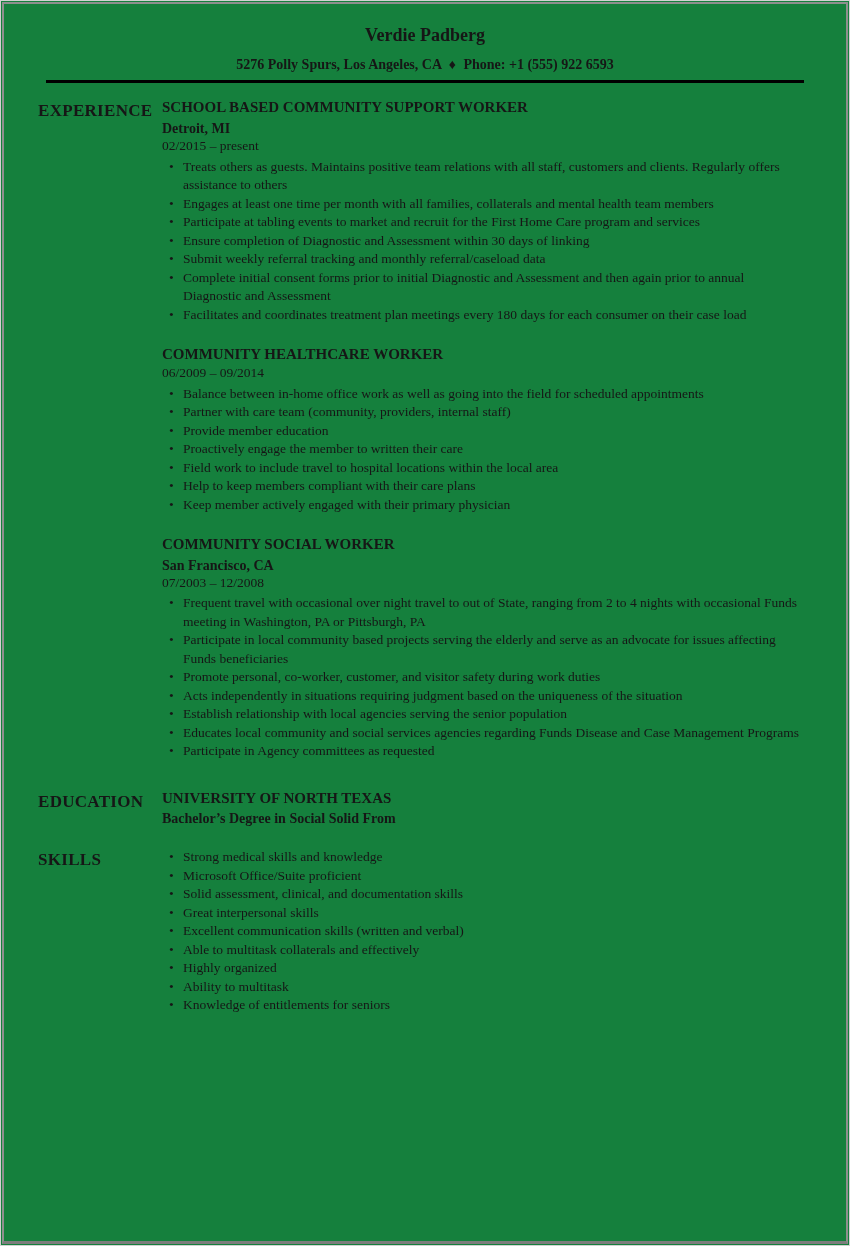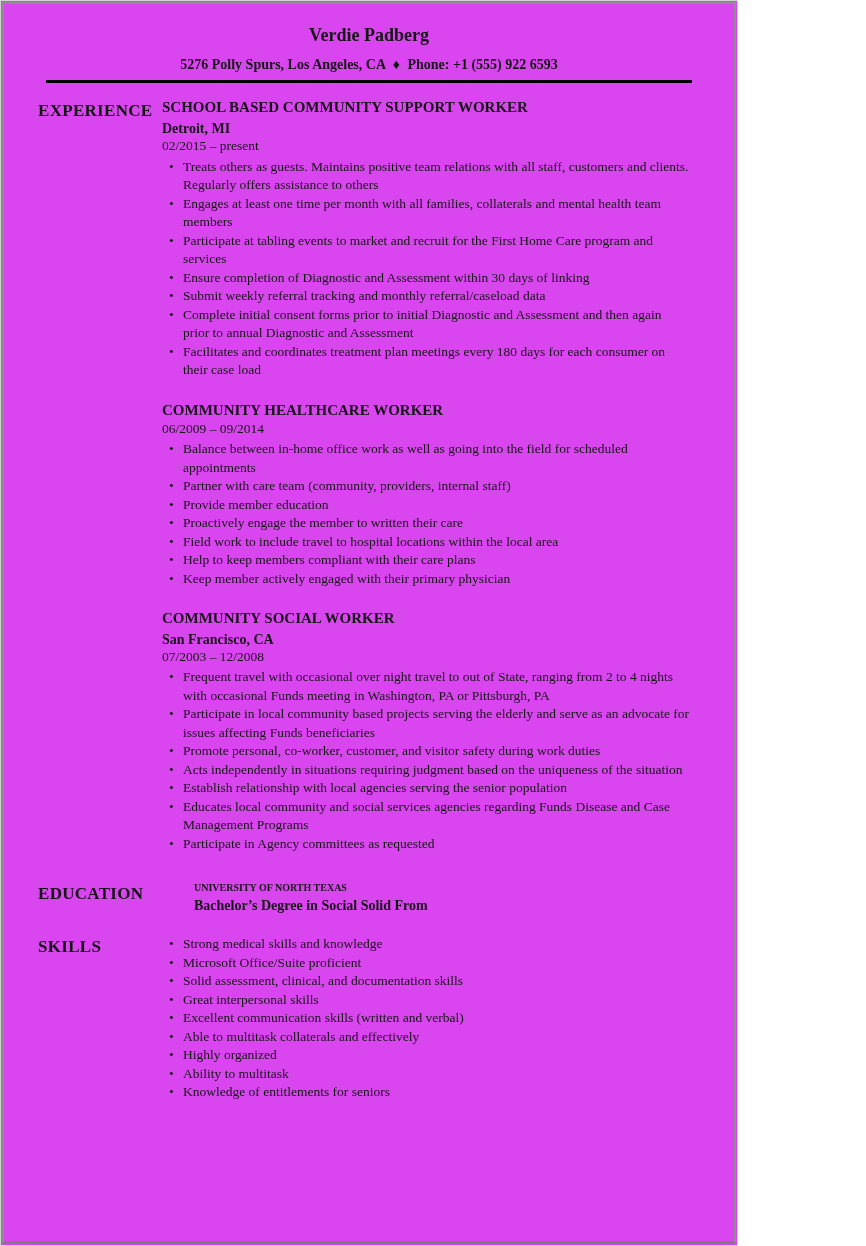--- a/index.html
+++ b/index.html
@@ -1,20 +1,20 @@
 <!DOCTYPE html>
 <html><head>
 <meta charset="utf-8">
 <style>
   html, body { margin: 0; padding: 0; background: #ffffff; }
   .page {
     position: relative;
-    width: 738px;
+    width: 850px;
     height: 1246px;
-    background: #d946ef;
+    background: #15803d;
     font-family: "Liberation Serif", "DejaVu Serif", serif;
     color: #161616;
     box-sizing: border-box;
     overflow: hidden;
   }
   
   .frame-outer {
     position: absolute; inset: 0;
     border: 1px solid #d2d2d2;
     pointer-events: none;
@@ -62,22 +62,22 @@
     line-height: 18.5px;
   }
   ul.bullets li::before {
     content: "\2022";
     position: absolute;
     left: 7px;
     top: 0;
     font-size: 13.5px;
   }
 
-  .row-education { margin-top: 29px; gap: 32px; }
-  .school { margin: 0; font-size: 10px; font-weight: bold; line-height: 1.15; }
+  .row-education { margin-top: 29px; }
+  .school { margin: 0; font-size: 15px; font-weight: bold; line-height: 1.15; }
   .degree { margin-top: 4px; font-size: 14px; font-weight: bold; line-height: 1.15; }
 
   .row-skills { margin-top: 21px; }
   .row-skills ul.bullets { margin-top: 0; }
 </style>
 </head>
 <body>
 
 <div class="page">
   <div class="frame-outer"></div>

